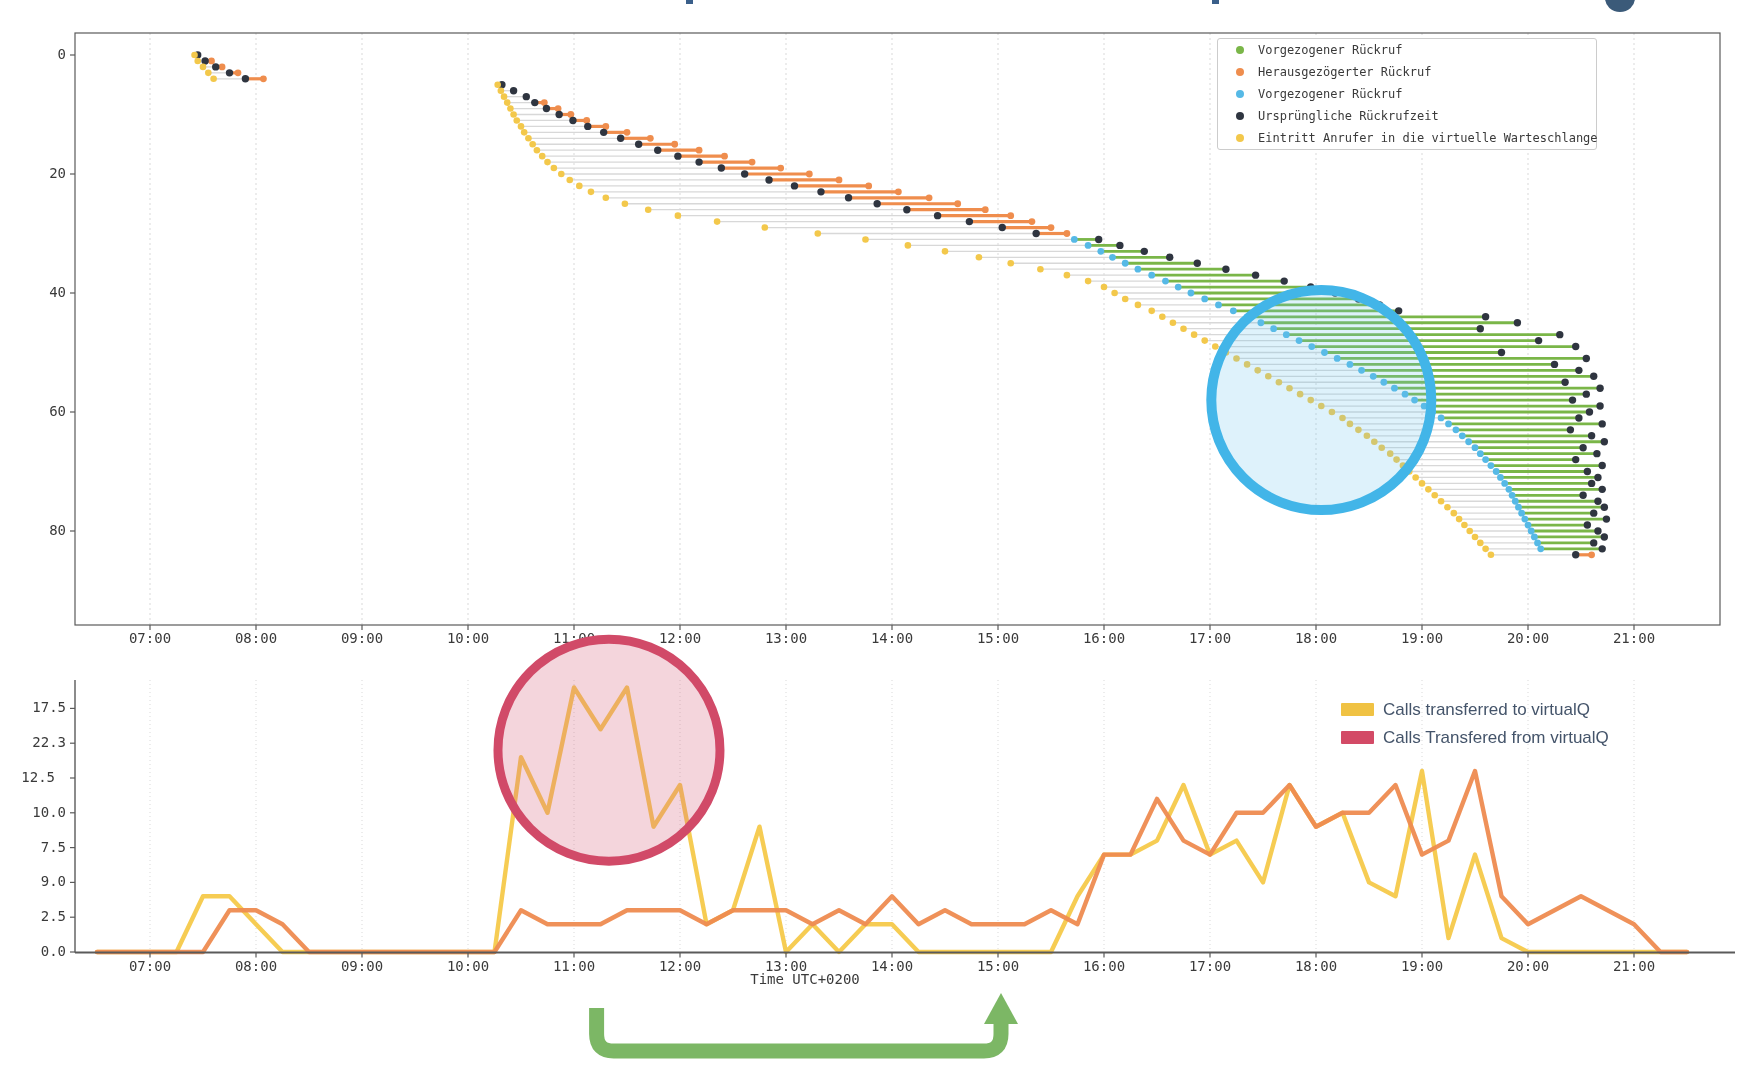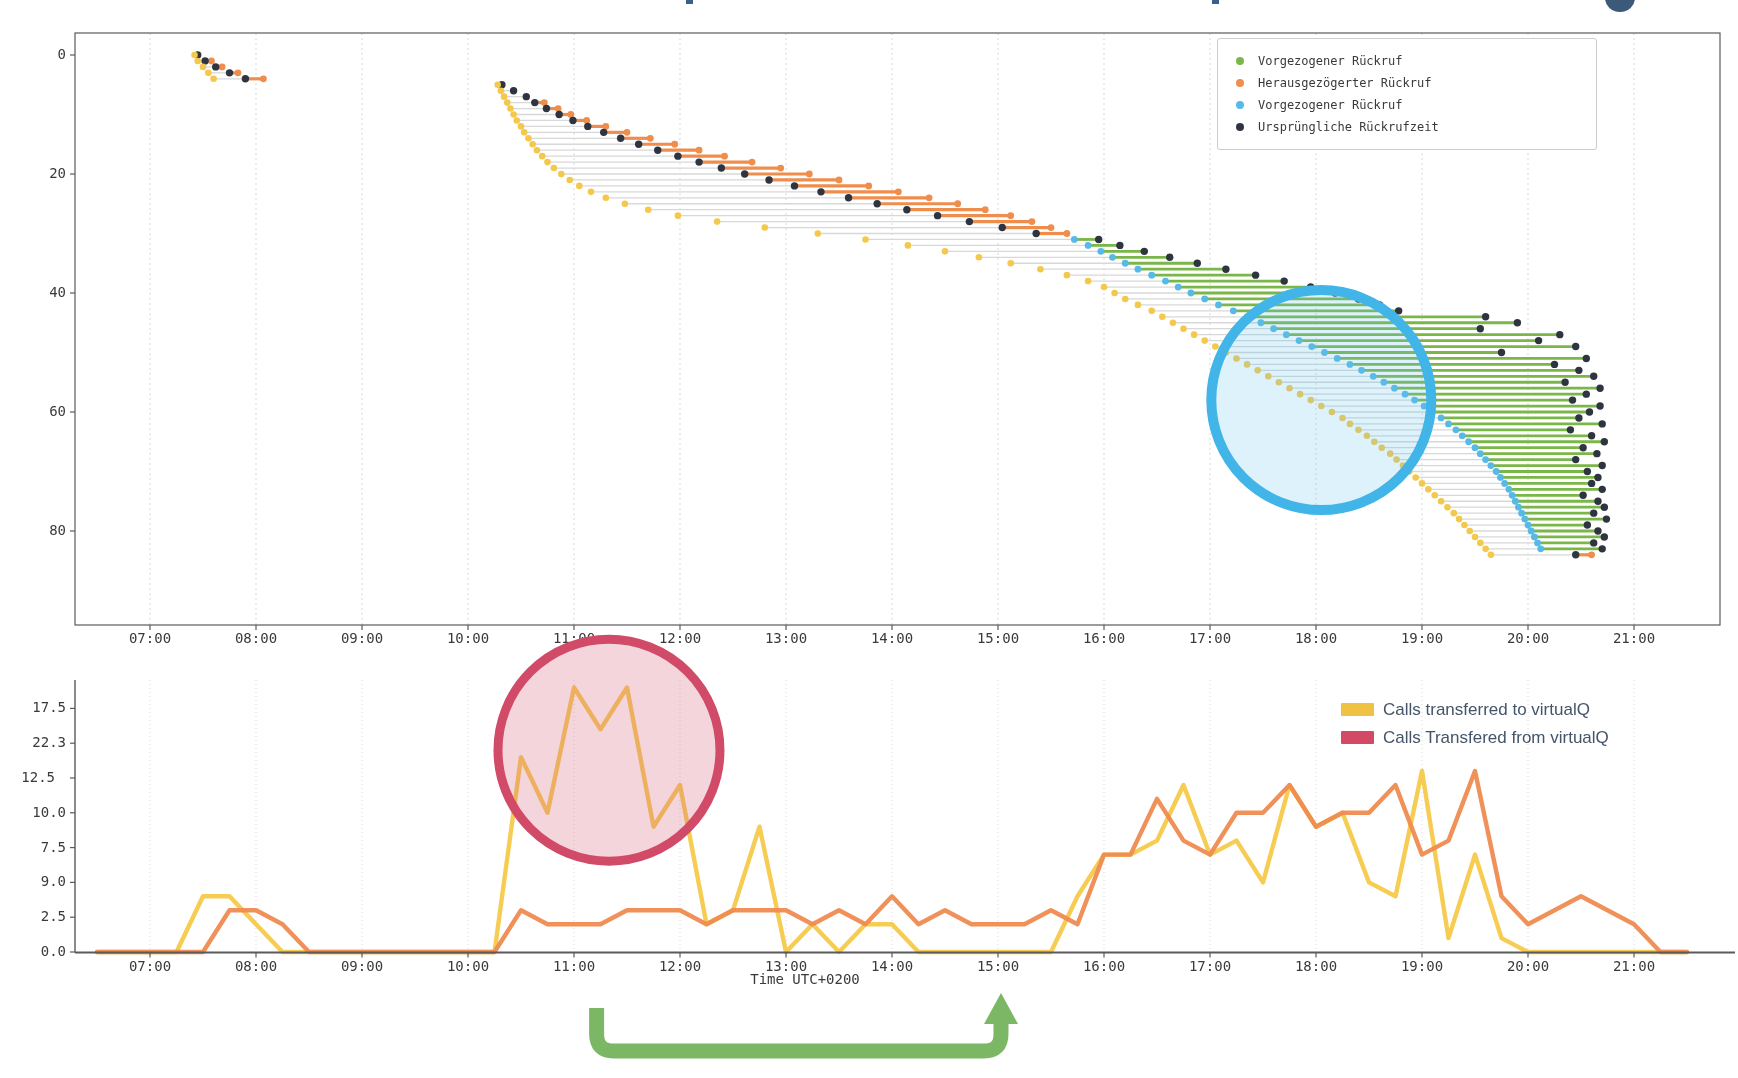--- a/index.html
+++ b/index.html
@@ -627,20 +627,24 @@
         <span class="legend-top-label">Herausgezögerter Rückruf</span>
       </div>
       <div class="legend-top-row">
         <span class="legend-dot" style="background: rgb(86, 185, 230);"></span>
         <span class="legend-top-label">Vorgezogener Rückruf</span>
       </div>
       <div class="legend-top-row">
         <span class="legend-dot" style="background: rgb(47, 53, 64);"></span>
         <span class="legend-top-label">Ursprüngliche Rückrufzeit</span>
       </div>
+      <div class="legend-top-row">
+        <span class="legend-dot" style="background: rgb(243, 200, 75);"></span>
+        <span class="legend-top-label">Eintritt Anrufer in die virtuelle Warteschlange</span>
+      </div>
     </div>
 
   <div class="legend-bottom" id="legend-bottom">
       <div class="legend-bottom-row">
         <span class="legend-swatch" style="background: rgb(240, 194, 67);"></span>
         <span class="legend-bottom-label">Calls transferred to virtualQ</span>
       </div>
       <div class="legend-bottom-row">
         <span class="legend-swatch" style="background: rgb(211, 74, 102);"></span>
         <span class="legend-bottom-label">Calls Transfered from virtualQ</span>

